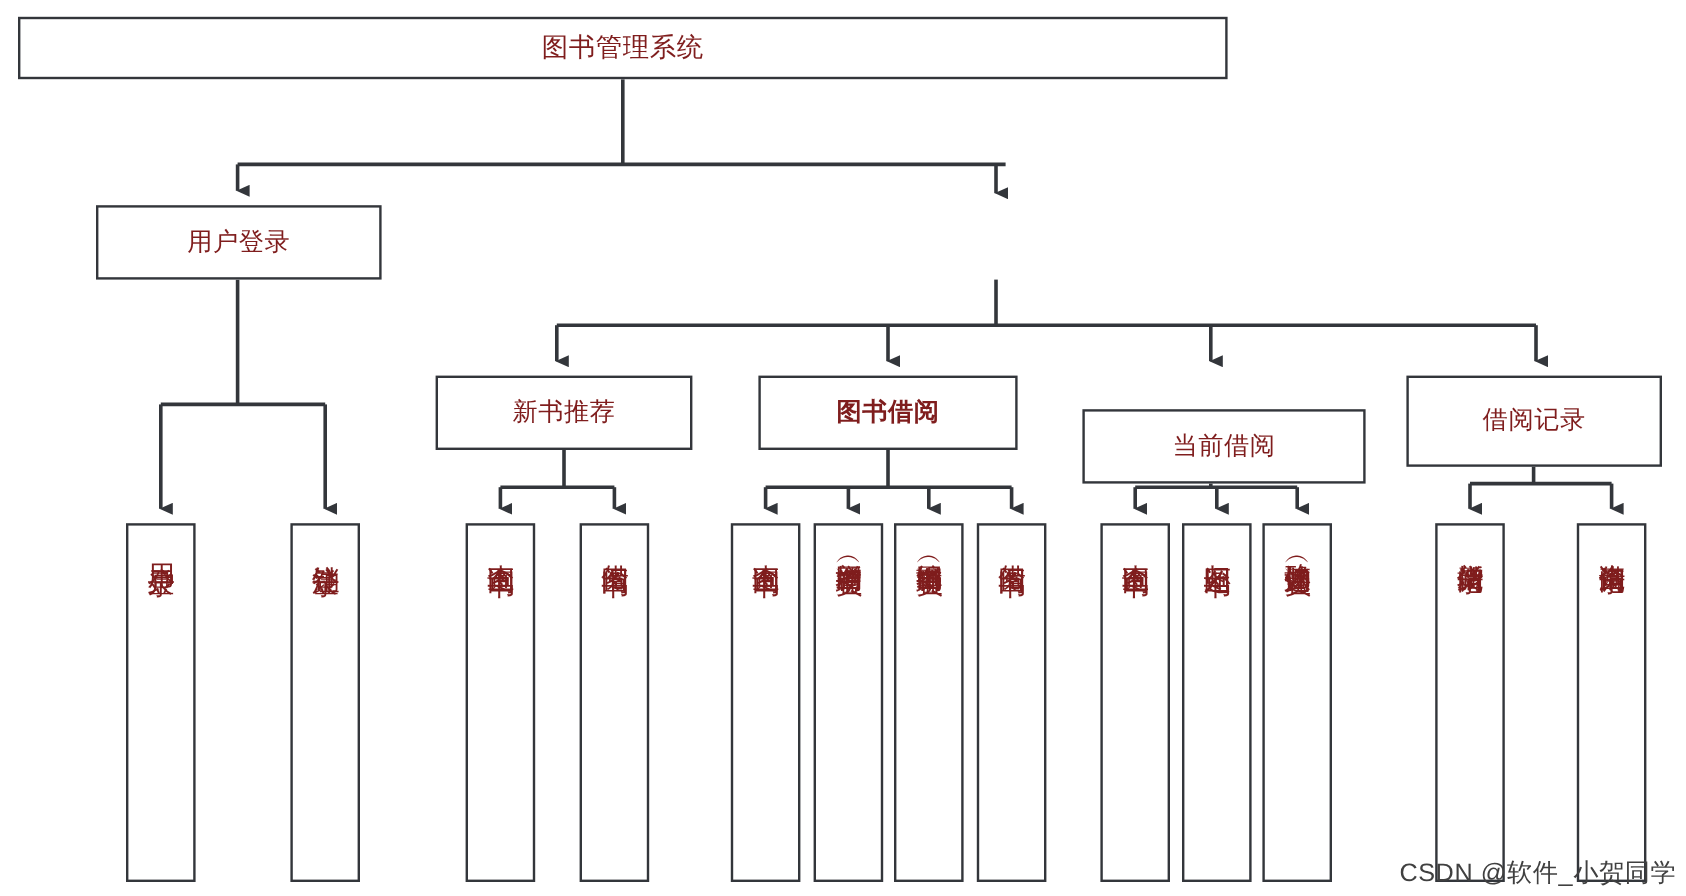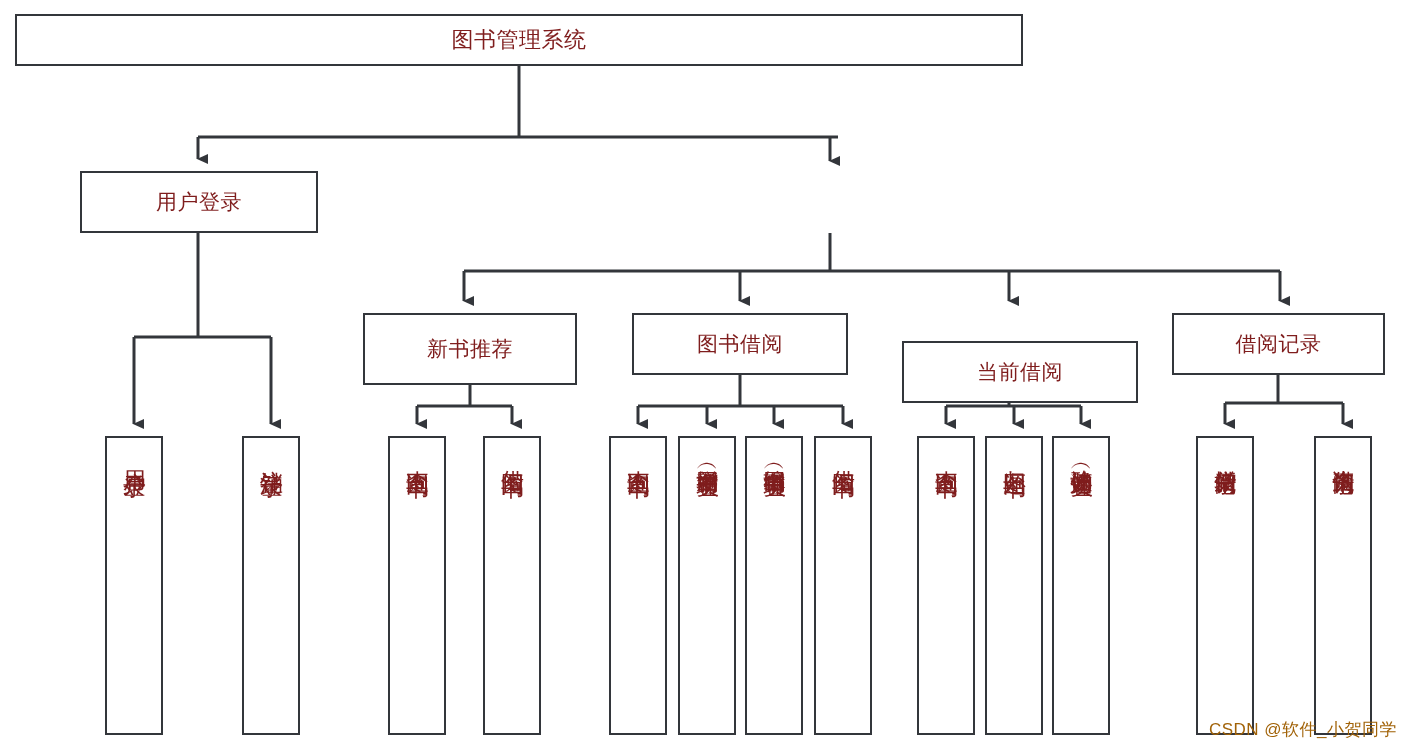--- a/index.html
+++ b/index.html
@@ -65,22 +65,22 @@
     white-space: nowrap;
   }
   .node.vert.tall .label {
     font-size: 22px;
     letter-spacing: 1px;
   }
   .watermark {
     position: absolute;
     right: 8px;
     bottom: 6px;
-    font-size: 17px;
-    color: #a16207;
+    font-size: 21px;
+    color: #404040;
     letter-spacing: 0.5px;
     z-index: 5;
     white-space: nowrap;
   }
 </style>
 </head>
 <body>
 
 <div id="canvas">
 
@@ -135,30 +135,30 @@
   </svg>
 
   <div class="node horiz root" style="left:15px; top:14px; width:1008px; height:52px;">
     <span class="label">图书管理系统</span>
   </div>
 
   <div class="node horiz" style="left:80px; top:171px; width:238px; height:62px;">
     <span class="label">用户登录</span>
   </div>
 
-  <div class="node horiz" style="left:363px; top:313px; width:214px; height:72px;">
+  <div class="node horiz" style="left:363px; top:313px; width:214px; height:62px;">
     <span class="label">新书推荐</span>
   </div>
-  <div class="node horiz" style="left:632px; top:313px; width:216px; height:62px;">
+  <div class="node horiz" style="left:632px; top:313px; width:216px; height:62px;font-weight:bold;">
     <span class="label">图书借阅</span>
   </div>
   <div class="node horiz" style="left:902px; top:313px; width:236px; height:62px;margin-top:28px;">
     <span class="label">当前借阅</span>
   </div>
-  <div class="node horiz" style="left:1172px; top:313px; width:213px; height:62px;">
+  <div class="node horiz" style="left:1172px; top:313px; width:213px; height:76px;">
     <span class="label">借阅记录</span>
   </div>
 
   <div class="node vert" style="left:105px; top:436px; width:58px; height:299px;">
     <span class="label">用户登录</span>
   </div>
   <div class="node vert" style="left:242px; top:436px; width:58px; height:299px;">
     <span class="label">注销登录</span>
   </div>
 

